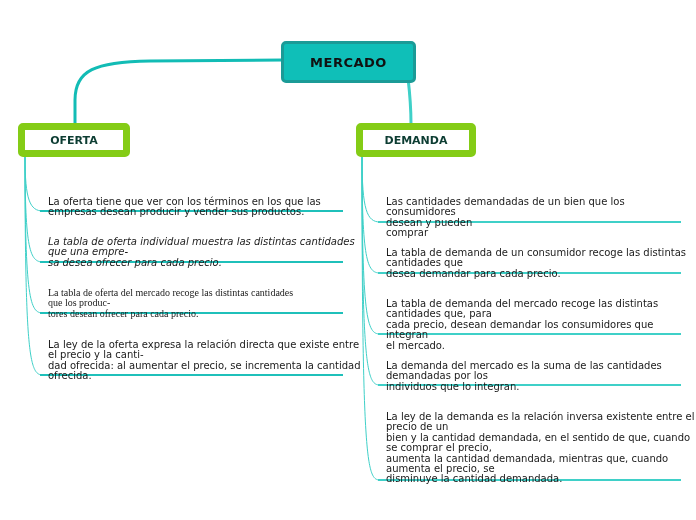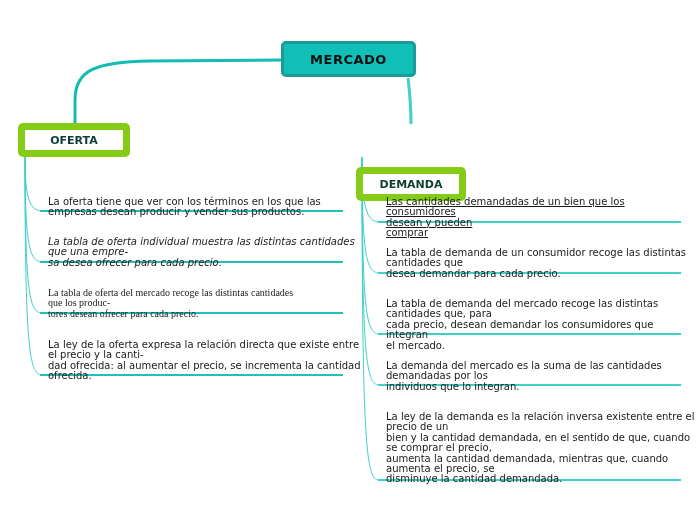--- a/index.html
+++ b/index.html
@@ -1,32 +1,32 @@
 <!DOCTYPE html>
 <html><head>
   <meta charset="utf-8">
   <style>
     html, body { margin:0; padding:0; background:#ffffff; }
     body { width:696px; height:520px; position:relative; overflow:hidden;
            font-family:"DejaVu Sans", "Liberation Sans", sans-serif; }
     svg.connectors { position:absolute; left:0; top:0; width:696px; height:520px; }
     .root-node {
-      position:absolute; left:281px; top:41px; width:135px; height:36px;
+      position:absolute; left:281px; top:41px; width:135px; height:42px;
       box-sizing:border-box; background:#0fbfb8; border:3px solid #1b9b97;
       border-radius:5px; display:flex; align-items:center; justify-content:center;
       font-weight:bold; font-size:13px; letter-spacing:0.5px; color:#111;
     }
     .branch-node {
       position:absolute; top:123px; height:34px; box-sizing:border-box;
       background:#ffffff; border:7px solid #84cc16; border-radius:5px;
       display:flex; align-items:center; justify-content:center;
       font-weight:bold; font-size:11px; color:#0d3d33;
     }
     .branch-oferta { left:18px; width:112px; }
-    .branch-demanda { left:356px; width:110px;margin-top:44px; }
+    .branch-demanda { left:356px; width:120px; }
     .leaf {
       position:absolute; font-size:10px; line-height:10.4px; color:#1a1a1a;
       white-space:pre-line;
       margin-top:12px;
     }
   </style>
 </head>
 <body>
 
 <svg class="connectors" viewBox="0 0 696 520">
@@ -82,21 +82,21 @@
 que una empre-
 sa desea ofrecer para cada precio.</div>
 <div class="leaf" style="left:48px; top:276px;font-family:Liberation Serif, serif;">La tabla de oferta del mercado recoge las distintas cantidades
 que los produc-
 tores desean ofrecer para cada precio.</div>
 <div class="leaf" style="left:48px; top:328px;">La ley de la oferta expresa la relación directa que existe entre
 el precio y la canti-
 dad ofrecida: al aumentar el precio, se incrementa la cantidad
 ofrecida.</div>
 
-<div class="leaf" style="left:386px; top:185px;text-decoration:underline;">Las cantidades demandadas de un bien que los consumidores
+<div class="leaf" style="left:386px; top:185px;">Las cantidades demandadas de un bien que los consumidores
 desean y pueden
 comprar</div>
 <div class="leaf" style="left:386px; top:236px;">La tabla de demanda de un consumidor recoge las distintas
 cantidades que
 desea demandar para cada precio.</div>
 <div class="leaf" style="left:386px; top:287px;">La tabla de demanda del mercado recoge las distintas
 cantidades que, para
 cada precio, desean demandar los consumidores que integran
 el mercado.</div>
 <div class="leaf" style="left:386px; top:349px;">La demanda del mercado es la suma de las cantidades

